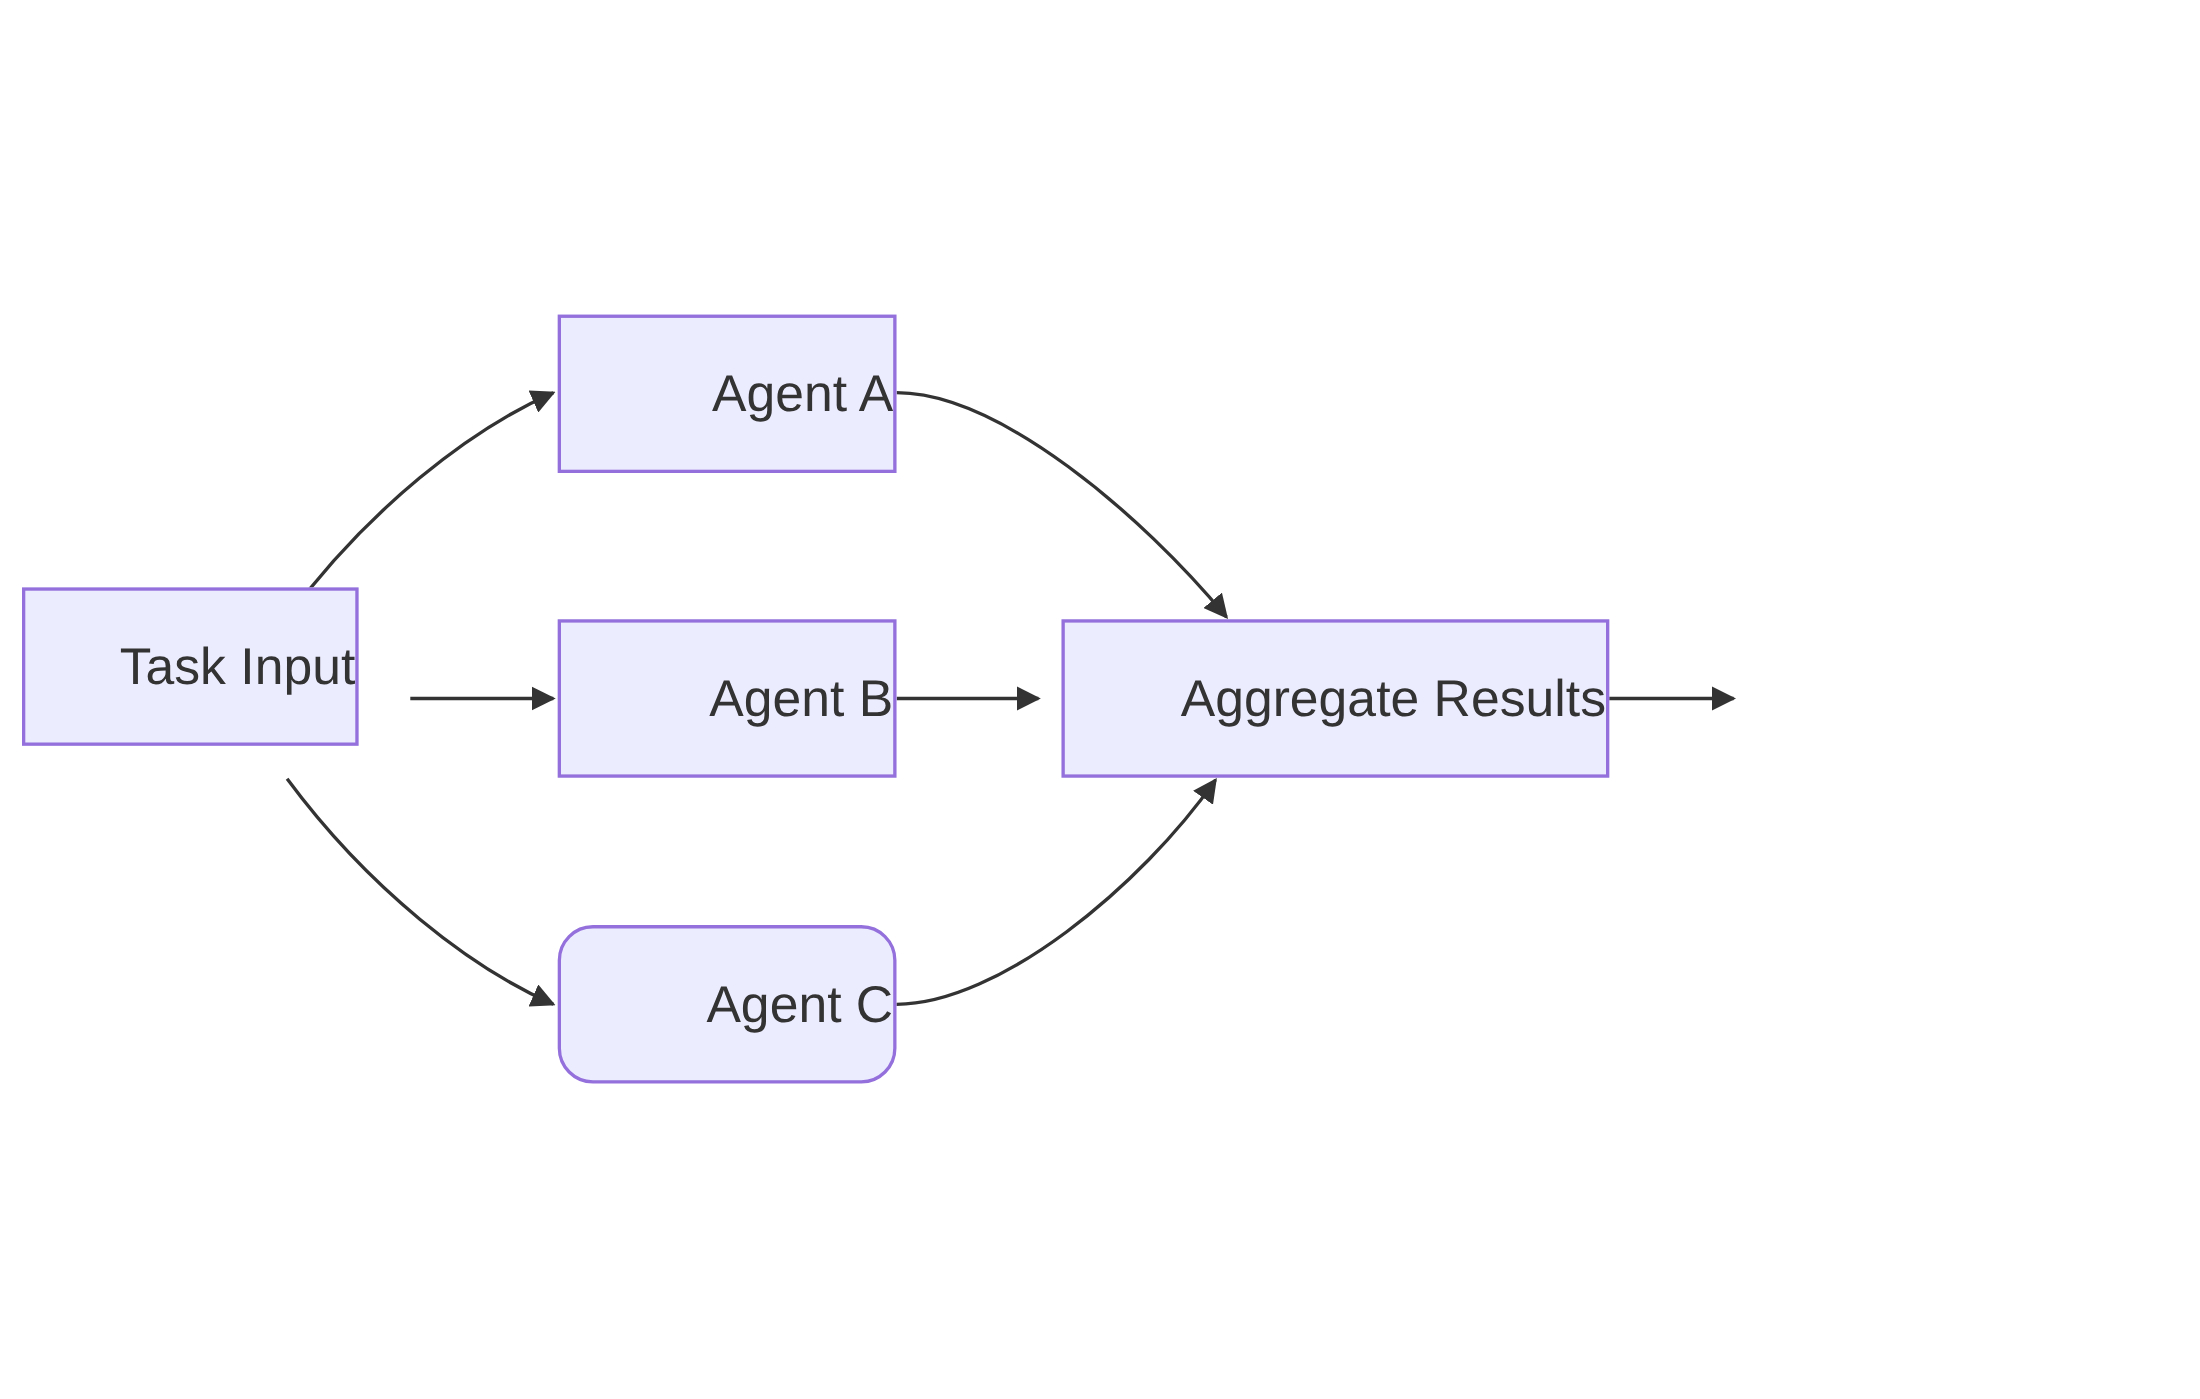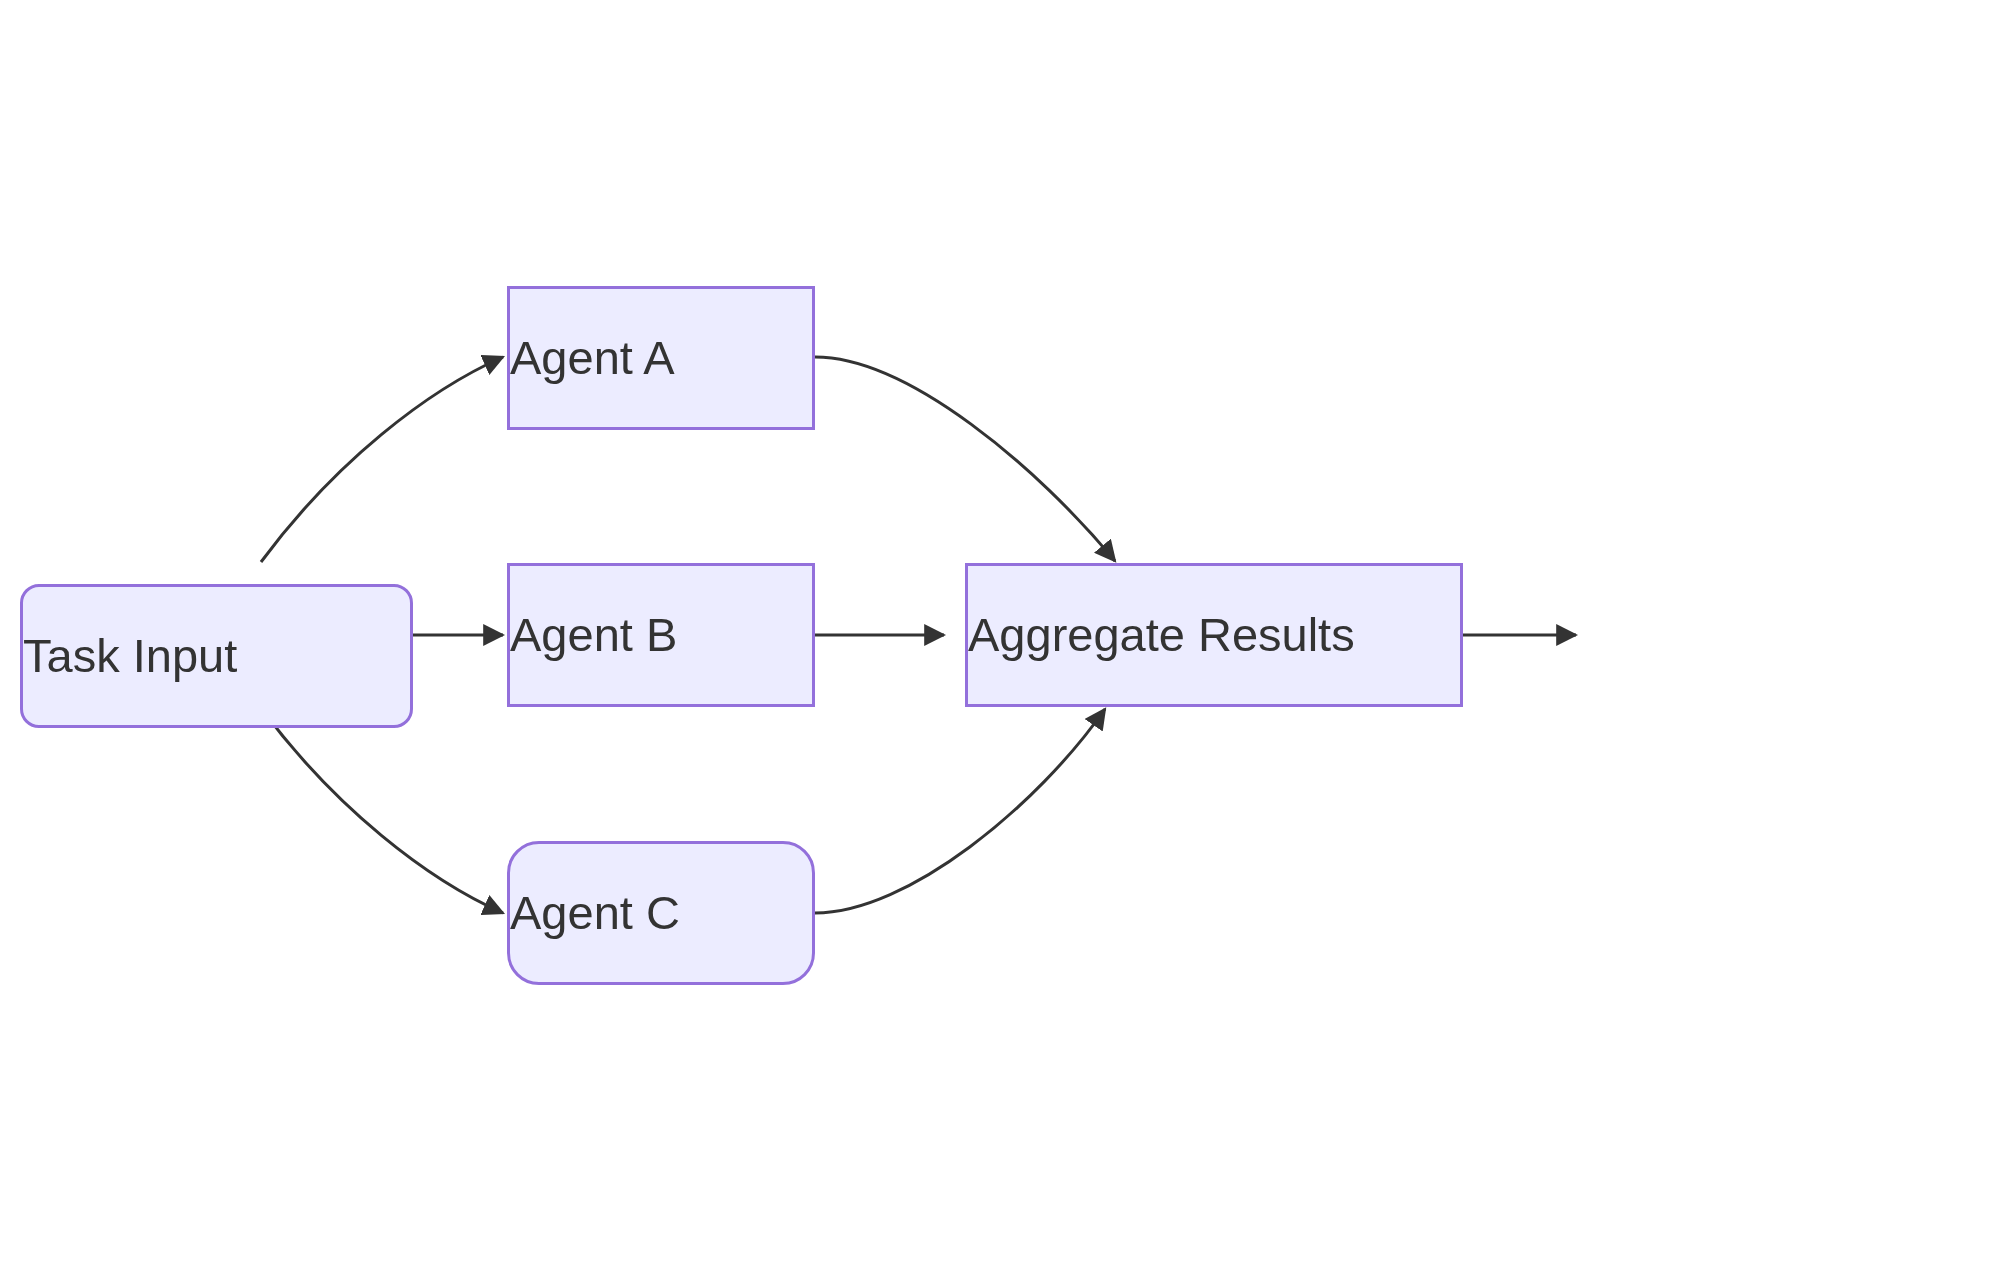--- a/index.html
+++ b/index.html
@@ -38,21 +38,21 @@
     fill: var(--edge-stroke);
     stroke: none;
   }
   .node {
     position: absolute;
     box-sizing: border-box;
     background: var(--node-fill);
     border: 3px solid var(--node-border);
     display: flex;
     align-items: center;
-    justify-content: flex-start;
+    justify-content: flex-end;
     text-align: center;
   }
   .node-label {
     color: var(--label-text);
     font-size: 47px;
     line-height: 1.1;
     white-space: nowrap;
   }
 </style>
 </head>
@@ -69,21 +69,21 @@
 
     <path class="edge-path" d="M 261,562 C 335,462 428,390 503,357" marker-end="url(#arrow)"></path>
     <path class="edge-path" d="M 373,635 L 503,635" marker-end="url(#arrow)"></path>
     <path class="edge-path" d="M 261,708 C 335,808 428,880 503,913" marker-end="url(#arrow)"></path>
     <path class="edge-path" d="M 815,357 C 908,357 1038,468 1115,561" marker-end="url(#arrow)"></path>
     <path class="edge-path" d="M 815,635 L 944,635" marker-end="url(#arrow)"></path>
     <path class="edge-path" d="M 815,913 C 908,913 1038,805 1105,709" marker-end="url(#arrow)"></path>
     <path class="edge-path" d="M 1446,635 L 1576,635" marker-end="url(#arrow)"></path>
   </svg>
 
-  <div class="node" style="left:20px; top:584px; width:393px; height:144px;border-radius:19px;">
+  <div class="node" style="left:20px; top:534px; width:306px; height:144px;">
     <span class="node-label">Task Input</span>
   </div>
 
   <div class="node" style="left:507px; top:286px; width:308px; height:144px;">
     <span class="node-label">Agent A</span>
   </div>
 
   <div class="node" style="left:507px; top:563px; width:308px; height:144px;">
     <span class="node-label">Agent B</span>
   </div>

